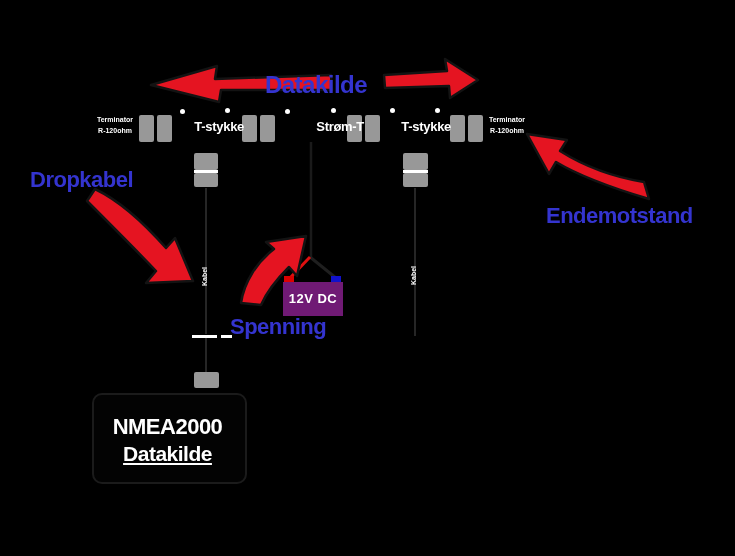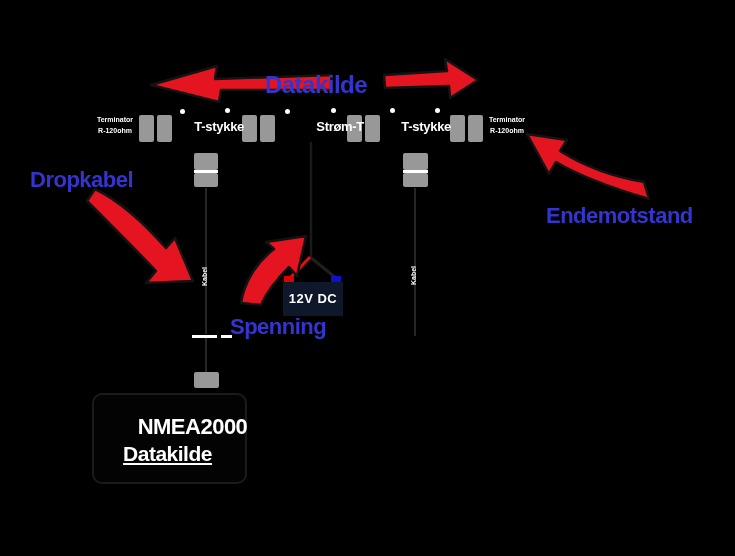--- a/index.html
+++ b/index.html
@@ -15,21 +15,21 @@
   .kabel{color:#fff;font-weight:700;font-size:7px;text-align:center;width:40px;
          transform:rotate(-90deg);transform-origin:center;}
   .break{background:#fff;height:3px;}
   svg{position:absolute;left:0;top:0;}
   #plotter{position:absolute;left:355px;top:337px;width:264px;height:168px;
            background:#1b9cce;border:2px solid #0d0d0d;border-radius:13px;
            overflow:hidden;box-sizing:border-box;}
   #data-badge{position:absolute;left:188px;top:113px;width:62px;height:33px;
               border:3px solid #fff;border-radius:9px;color:#fff;font-weight:700;
               font-size:18px;text-align:center;line-height:33px;letter-spacing:0.5px;}
-  #battery{position:absolute;left:283px;top:282px;width:60px;height:34px;background:#0f172a;
+  #battery{position:absolute;left:283px;top:282px;width:60px;height:34px;background:#701a75;
            color:#fff;font-weight:700;font-size:13px;text-align:center;line-height:34px;
            letter-spacing:0.5px;}
   .z3{z-index:3;}
 </style>
 </head>
 <body>
 
 <div id="canvas">
 
   <svg width="735" height="556" viewBox="0 0 735 556">
@@ -89,21 +89,21 @@
   <div class="abs conn z3" style="left:403px;top:173px;width:25px;height:14px;"></div>
 
   <div class="abs kabel z3" style="left:184px;top:273px;">Kabel</div>
   <div class="abs kabel z3" style="left:393px;top:272px;">Kabel</div>
 
   <div class="abs break z3" style="left:192px;top:335px;width:25px;"></div>
   <div class="abs break z3" style="left:221px;top:335px;width:11px;"></div>
   <div class="abs conn z3" style="left:194px;top:372px;width:25px;height:16px;"></div>
 
   <div class="abs z3" style="left:92px;top:393px;width:151px;height:87px;background:#030303;border:2px solid #1b1b1b;border-radius:10px;"></div>
-  <div class="abs wb z3" style="left:92px;top:414px;width:151px;text-align:center;font-size:22px;letter-spacing:-0.5px;padding-left:25px;">NMEA2000</div>
+  <div class="abs wb z3" style="left:92px;top:414px;width:151px;text-align:center;font-size:22px;letter-spacing:-0.5px;">NMEA2000</div>
   <div class="abs wb z3" style="left:92px;top:442px;width:151px;text-align:center;font-size:21px;letter-spacing:-0.5px;text-decoration:underline;">Datakilde</div>
 
   <div class="abs z3" style="left:284px;top:276px;width:10px;height:7px;background:#dd0000;"></div>
   <div class="abs z3" style="left:331px;top:276px;width:10px;height:7px;background:#1111cc;"></div>
   <div id="battery" class="z3">12V DC</div>
 
   <div class="abs blue z3" style="left:30px;top:167px;">Dropkabel</div>
   <div class="abs blue z3" style="left:546px;top:203px;">Endemotstand</div>
   <div class="abs blue z3" style="left:230px;top:314px;">Spenning</div>
 

